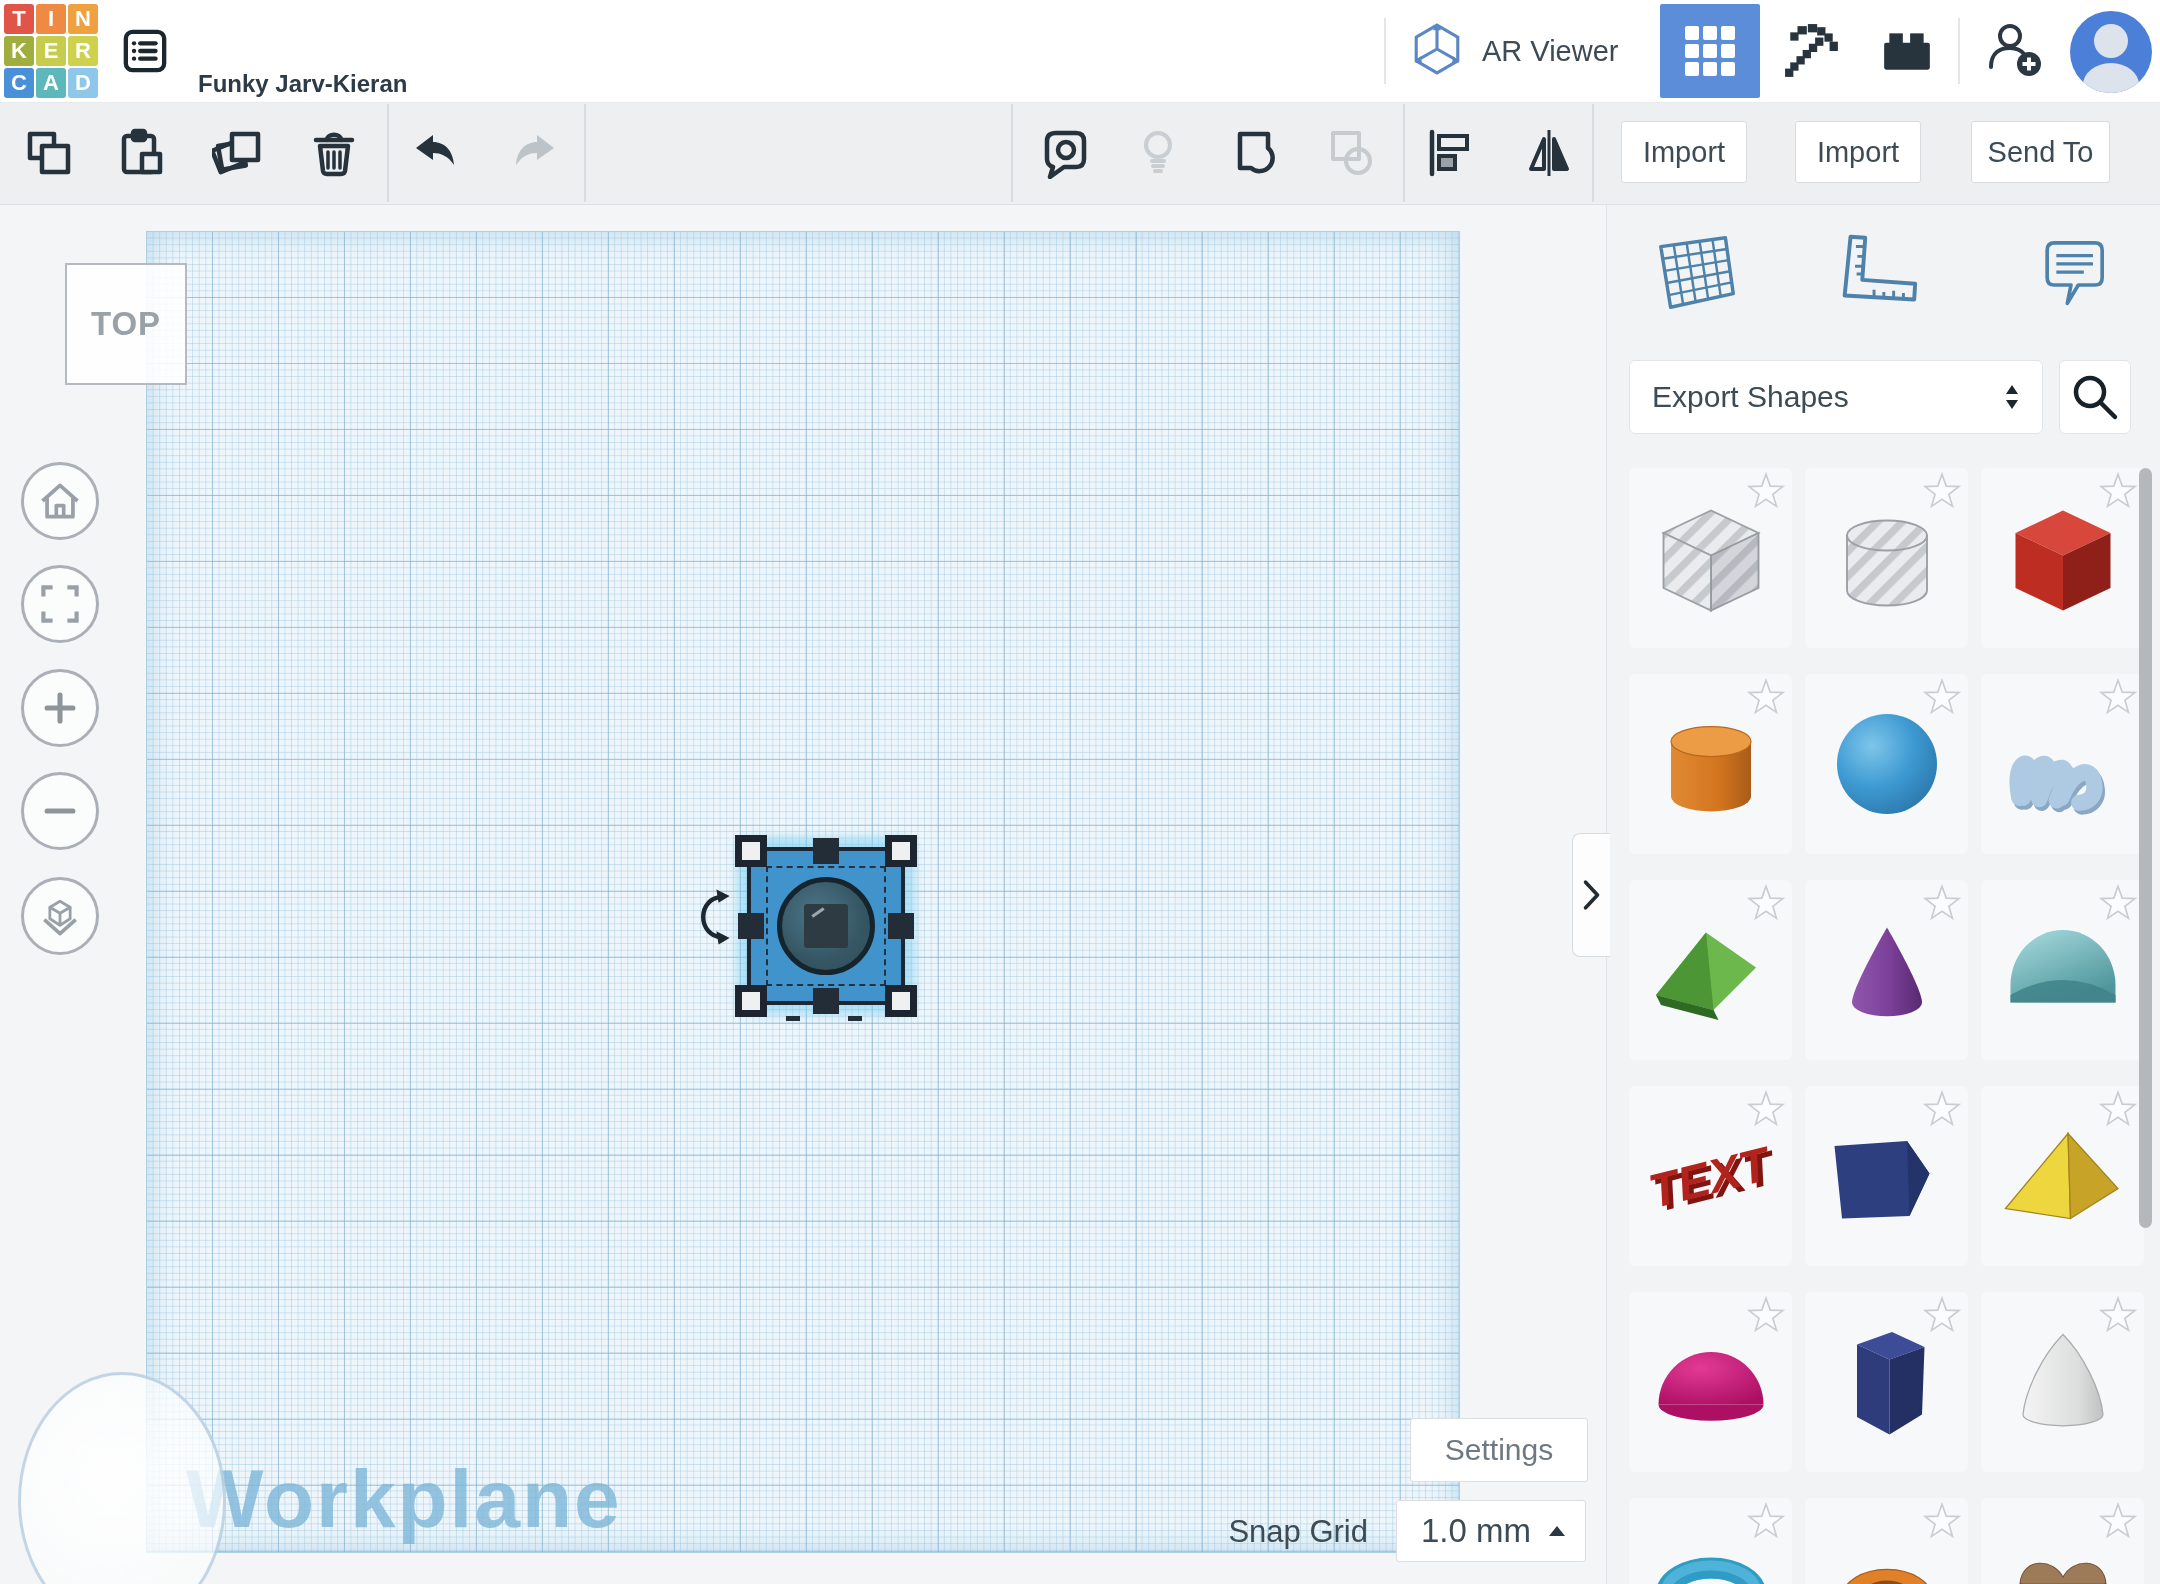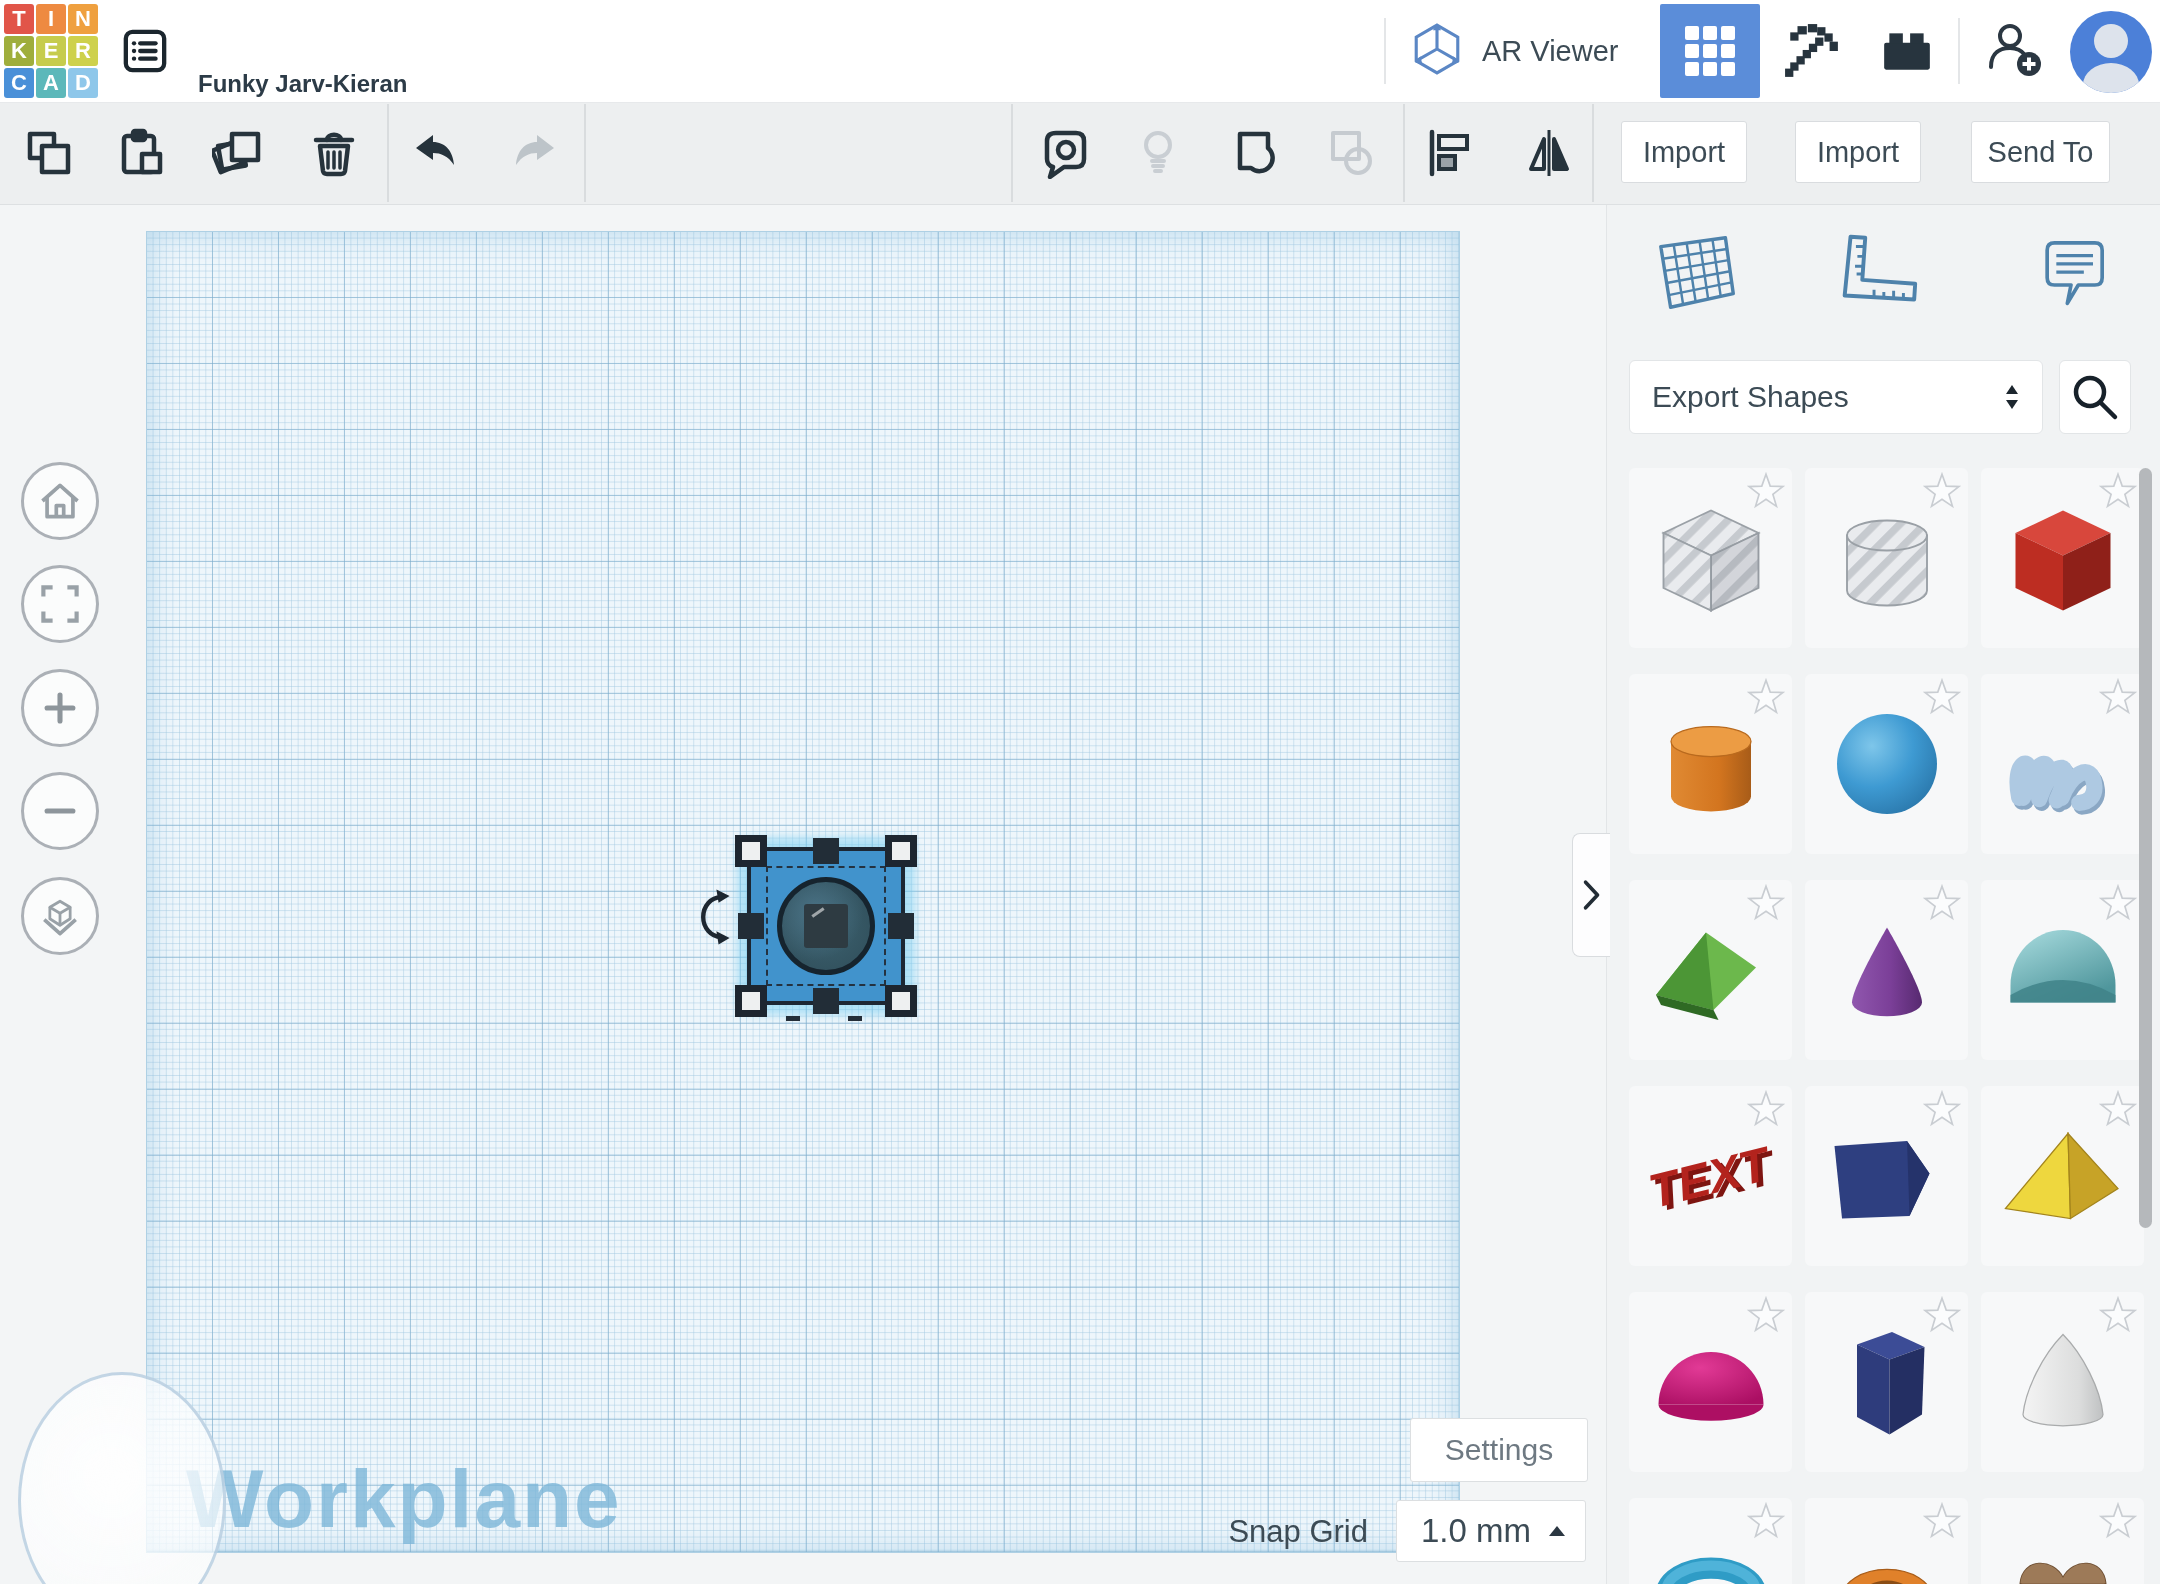--- a/index.html
+++ b/index.html
@@ -327,20 +327,23 @@
     <div class="tb-divider" style="left:1592px"></div>
     <div class="tb-btn" style="left:1621px;width:126px">Import</div>
     <div class="tb-btn" style="left:1795px;width:126px">Import</div>
     <div class="tb-btn" style="left:1971px;width:139px">Send To</div>
   </div>
 
   <div id="workplane"></div>
   <div id="workplane-label">Workplane</div>
   <div id="corner-bubble"></div>
 
+  <div id="viewcube">
+      <span>TOP</span>
+    </div>
 
   <div class="nav-circle" style="top:462px">
     <svg width="48" height="48" viewBox="0 0 52 52" fill="none" stroke="#99a1a7" stroke-width="4" stroke-linejoin="round">
       <path d="M7,26 L26,9 L45,26"></path>
         <path d="M12,22 V43 H40 V22"></path>
         <path d="M22,43 V31 H30 V43"></path>
     </svg>
   </div>
   <div class="nav-circle" style="top:565px">
     <svg width="48" height="48" viewBox="0 0 52 52" fill="none" stroke="#99a1a7" stroke-width="4.5">

